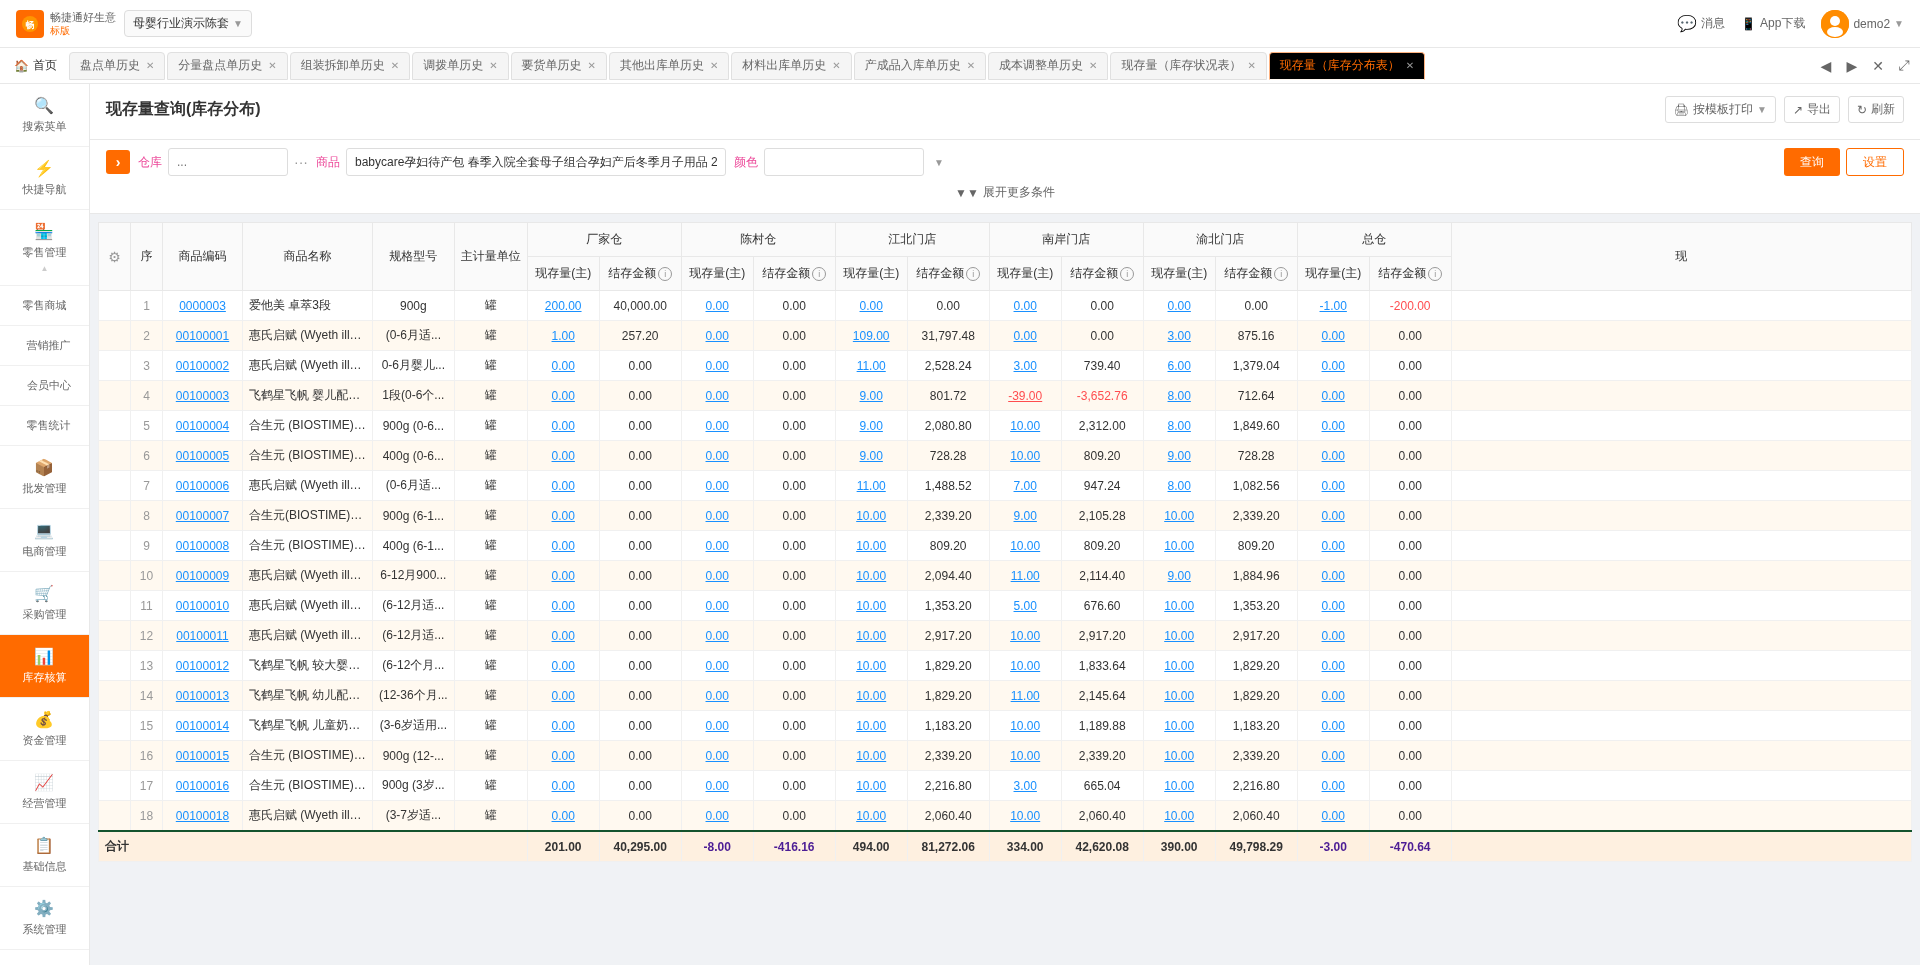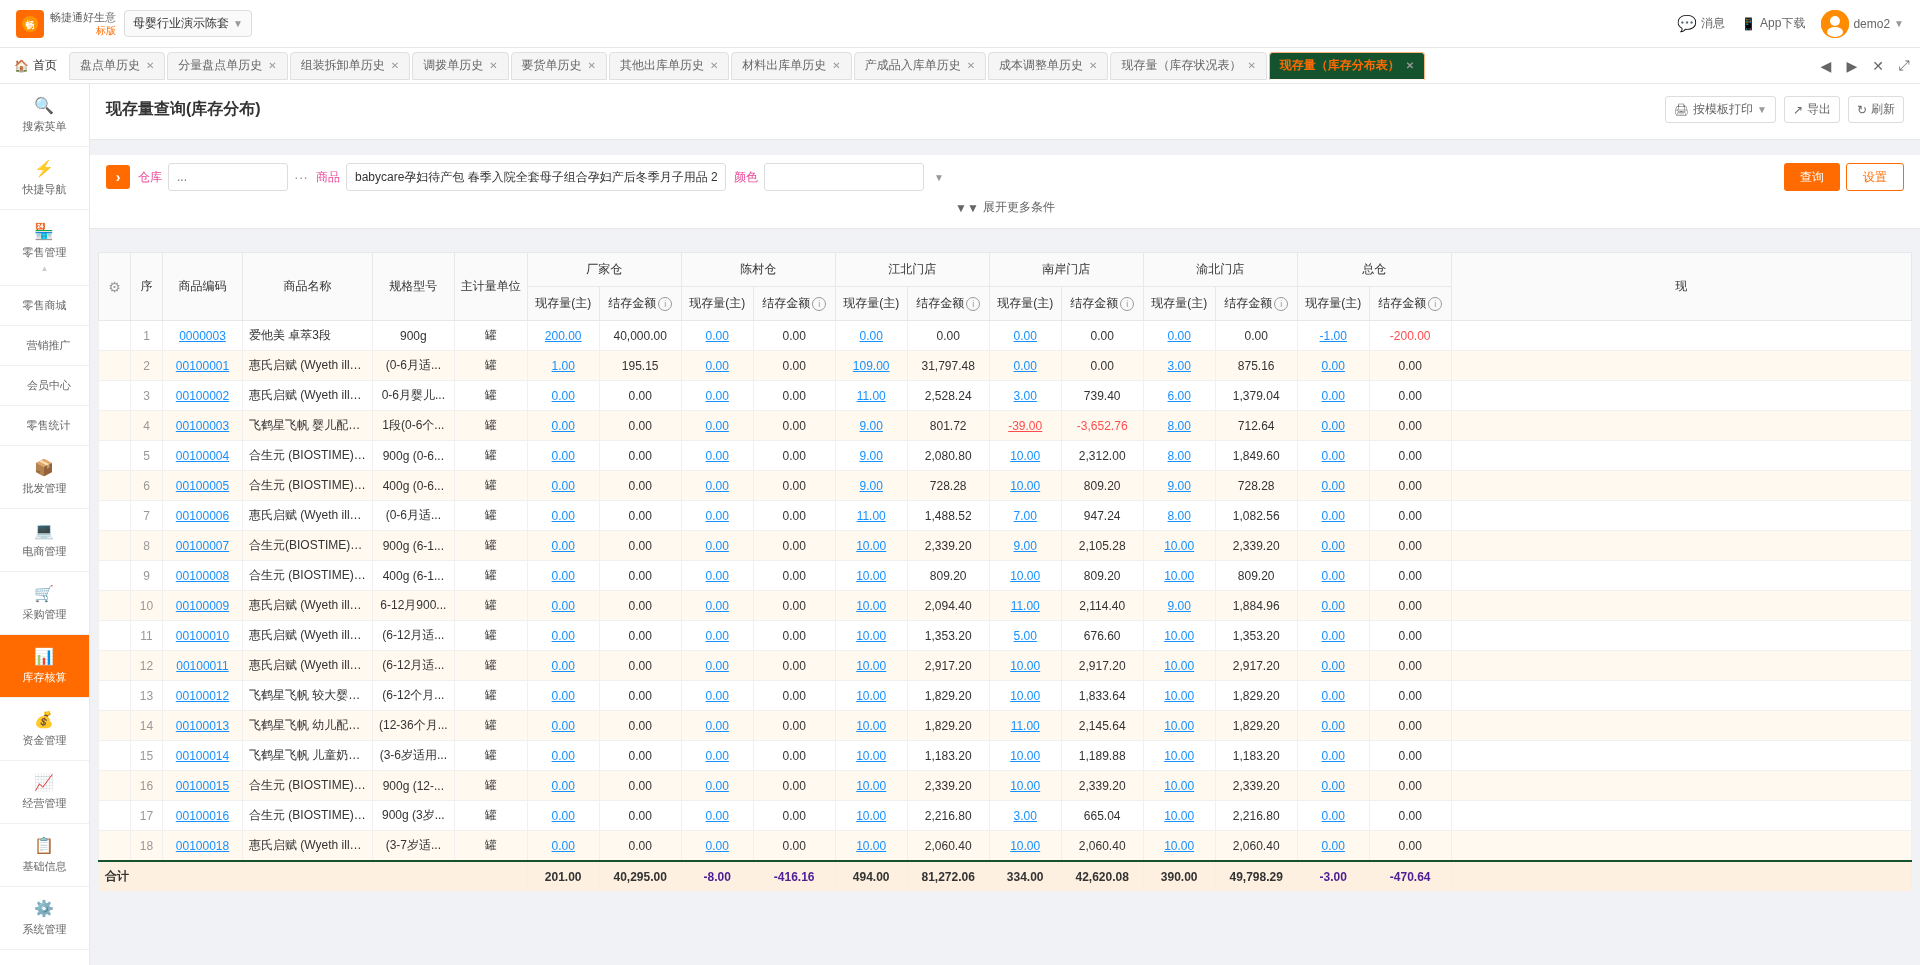--- a/index.html
+++ b/index.html
@@ -3,47 +3,47 @@
   <meta charset="utf-8">
   <style>
     * { margin: 0; padding: 0; box-sizing: border-box; }
     body { font-family: 'Microsoft YaHei', Arial, sans-serif; font-size: 12px; background: #f5f5f5; color: #333; overflow: hidden; }
     
     
     .top-bar { background: #fff; height: 48px; display: flex; align-items: center; justify-content: space-between; padding: 0 16px; border-bottom: 1px solid #e8e8e8; }
     .top-bar-left { display: flex; align-items: center; gap: 8px; }
     .logo-area { display: flex; align-items: center; gap: 6px; }
     .logo-icon { width: 28px; height: 28px; background: #ff6b00; border-radius: 4px; display: flex; align-items: center; justify-content: center; color: white; font-size: 10px; font-weight: bold; }
-    .logo-text { font-size: 11px; color: #666; line-height: 1.3; text-align: right; }
+    .logo-text { font-size: 11px; color: #666; line-height: 1.3; }
     .industry-selector { display: flex; align-items: center; gap: 4px; font-size: 12px; color: #333; border: 1px solid #ddd; border-radius: 4px; padding: 4px 8px; cursor: pointer; background: #fafafa; }
     .top-bar-right { display: flex; align-items: center; gap: 16px; }
     .top-bar-action { display: flex; align-items: center; gap: 4px; font-size: 12px; color: #666; cursor: pointer; }
     .avatar { width: 28px; height: 28px; border-radius: 50%; background: #ff8c00; display: flex; align-items: center; justify-content: center; color: white; font-size: 12px; }
 
     
     .tab-bar { background: #fff; height: 36px; display: flex; align-items: center; border-bottom: 1px solid #e8e8e8; overflow: hidden; padding: 0 4px; }
     .tab { display: flex; align-items: center; height: 28px; padding: 0 10px; border-radius: 4px 4px 0 0; font-size: 12px; color: #666; cursor: pointer; white-space: nowrap; border: 1px solid transparent; margin-right: 2px; gap: 4px; background: #f5f5f5; border: 1px solid #e0e0e0; }
-    .tab.active { background: #14532d; color: #ff6b00; border-color: #ffb380; border-bottom-color: #fff7f0; font-weight: bold; }
+    .tab.active { background: #000000; color: #ff6b00; border-color: #ffb380; border-bottom-color: #fff7f0; }
     .tab.home { background: #fff; color: #333; font-weight: 500; border: none; }
     .tab-close { font-size: 10px; color: #999; margin-left: 2px; }
     .tab-nav-btn { width: 24px; height: 24px; display: flex; align-items: center; justify-content: center; cursor: pointer; color: #666; font-size: 14px; flex-shrink: 0; }
     .tab-bar-end { display: flex; align-items: center; gap: 2px; margin-left: auto; }
 
     
     .main-layout { display: flex; height: calc(965px - 48px - 36px); }
     
     
     .sidebar { width: 90px; background: #fff; border-right: 1px solid #e8e8e8; overflow-y: auto; flex-shrink: 0; }
     .sidebar-item { display: flex; flex-direction: column; align-items: center; justify-content: center; padding: 12px 4px; cursor: pointer; color: #666; font-size: 11px; border-bottom: 1px solid #f0f0f0; gap: 4px; }
     .sidebar-item.active { background: #ff6b00; color: #fff; }
     .sidebar-item .icon { font-size: 16px; }
     .sidebar-sub-indicator { font-size: 8px; color: #ccc; }
 
     
-    .content { flex: 1; overflow: hidden; background: #f0f2f5; display: flex; flex-direction: column; gap: 15px; }
+    .content { flex: 1; overflow: hidden; background: #f0f2f5; display: flex; flex-direction: column; }
     
     
     .page-header { background: #fff; padding: 12px 16px 8px; border-bottom: 1px solid #e8e8e8; }
     .page-title-row { display: flex; align-items: center; justify-content: space-between; margin-bottom: 8px; }
     .page-title { font-size: 16px; font-weight: bold; color: #333; }
     .header-actions { display: flex; align-items: center; gap: 8px; }
     .header-btn { display: flex; align-items: center; gap: 4px; font-size: 12px; color: #666; cursor: pointer; padding: 4px 8px; border: 1px solid #ddd; border-radius: 3px; background: #fff; }
     
     
     .search-area { background: #fff; padding: 8px 16px; border-bottom: 1px solid #e8e8e8; }
@@ -375,21 +375,21 @@
     <td></td>
   </tr>
             <tr class="highlight">
     <td></td>
     <td class="row-num">2</td>
     <td><span class="num-link">00100001</span></td>
     <td style="text-align:left;max-width:130px;overflow:hidden;text-overflow:ellipsis;" title="惠氏启赋 (Wyeth illu...">惠氏启赋 (Wyeth illu...</td>
     <td>(0-6月适...</td>
     <td>罐</td>
     <td><span class="num-link">1.00</span></td>
-    <td>195.15</td>
+    <td>257.20</td>
     <td><span class="num-link">0.00</span></td>
     <td>0.00</td>
     <td><span class="num-link">109.00</span></td>
     <td>31,797.48</td>
     <td><span class="num-link">0.00</span></td>
     <td class="">0.00</td>
     <td><span class="num-link">3.00</span></td>
     <td>875.16</td>
     <td class=""><span class="num-link">0.00</span></td>
     <td class="">0.00</td>

